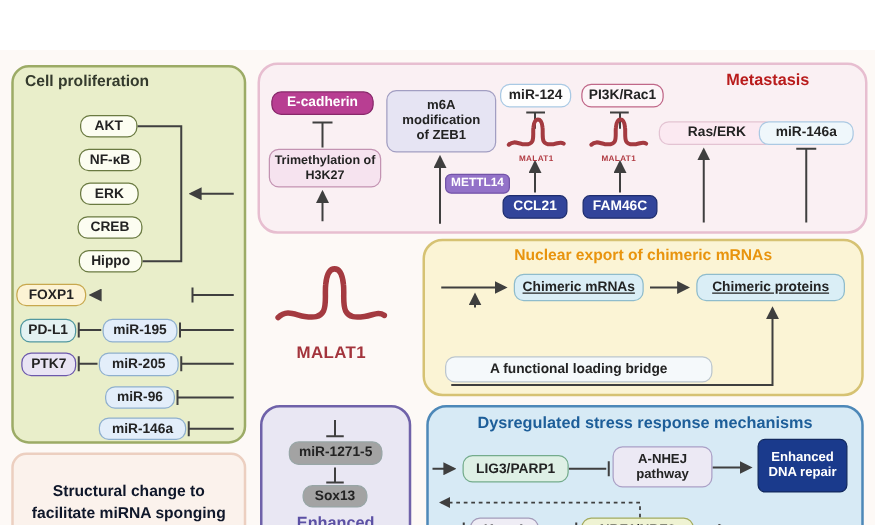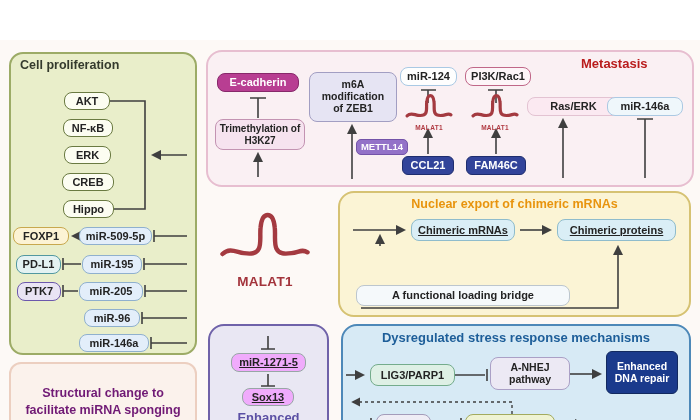--- a/index.html
+++ b/index.html
@@ -36,21 +36,21 @@
   .b-lavlight{background:#e6e4f3;border-color:#a29ec2;font-weight:600;font-size:10.5px;}
   .b-purplemid{background:#9372c8;border-color:#7353a8;color:#fff;font-size:9.5px;border-radius:5px;}
   .b-white-blue{background:#fefefe;border-color:#a9c9e4;}
   .b-navy{background:#32449a;border-color:#1e2d6e;color:#fff;border-radius:6px;}
   .b-pinkborder{background:#fdf5f8;border-color:#c06788;}
   .b-pinkpale{background:#fbe9f1;border-color:#e3c3d2;}
   .b-bluepale{background:#eff7fb;border-color:#abc9e3;}
   .b-cyan{background:#daeef6;border-color:#8fbccc;text-decoration:underline;}
   .b-orange{background:#df9b26;border-color:#c07f12;color:#fff;font-size:10.5px;}
   .b-bridge{background:#f5f9fb;border-color:#bcc6ce;}
-  .b-gray{background:#f0abfc;border-color:#98a6a6;text-decoration:underline;}
+  .b-gray{background:#a3a3a3;border-color:#98a6a6;}
   .b-mint{background:#def0e5;border-color:#74ac8c;}
   .b-anhej{background:#ece9f4;border-color:#aaa0c6;font-size:10.5px;}
   .b-dnavy{background:#1a3a8c;border-color:#12295f;color:#fff;font-size:10.5px;border-radius:6px;}
   .b-keap{background:#efedf5;border-color:#a49cba;}
   .b-nrf{background:#eff3d3;border-color:#a3ab5e;}
   .b-periwinkle{background:#5d6cc2;border-color:#4a57a6;color:#fff;font-size:10px;border-radius:8px;}
   .rna{position:absolute;z-index:2;}
   .rna-label{font-weight:700;color:#b13a42;font-size:6.5px;letter-spacing:.3px;text-align:center;}
   #bottom-strip{position:absolute;left:0;bottom:0;width:700px;height:3px;background:#454545;z-index:3;}
 </style>
@@ -117,29 +117,28 @@
   </svg>
 
   <div class="ptitle" style="left:20px;top:18px;color:#343a2d;">Cell proliferation</div>
   <div class="box b-olive" style="left:64px;top:52px;width:46px;height:18px;">AKT</div>
   <div class="box b-olive" style="left:63px;top:79px;width:50px;height:18px;">NF-κB</div>
   <div class="box b-olive" style="left:64px;top:106px;width:47px;height:18px;">ERK</div>
   <div class="box b-olive" style="left:62px;top:133px;width:52px;height:18px;">CREB</div>
   <div class="box b-olive" style="left:63px;top:160px;width:51px;height:18px;">Hippo</div>
 
   <div class="box b-cream" style="left:13px;top:187px;width:56px;height:18px;">FOXP1</div>
-  <div class="box b-mirblue" style="left:79px;top:187px;width:73px;height:18px;">miR-509-5p</div>
   <div class="box b-teal" style="left:16px;top:215px;width:45px;height:19px;">PD-L1</div>
   <div class="box b-mirblue" style="left:82px;top:215px;width:60px;height:19px;">miR-195</div>
   <div class="box b-lav" style="left:17px;top:242px;width:44px;height:19px;">PTK7</div>
   <div class="box b-mirblue" style="left:79px;top:242px;width:64px;height:19px;">miR-205</div>
   <div class="box b-mirblue" style="left:84px;top:269px;width:56px;height:18px;">miR-96</div>
   <div class="box b-mirblue" style="left:79px;top:294px;width:70px;height:18px;">miR-146a</div>
 
-  <div class="label center-text" style="left:19px;top:345px;width:168px;font-weight:700;font-size:12.5px;color:#701a75;line-height:1.35;">Structural change to facilitate miRNA sponging</div>
+  <div class="label center-text" style="left:19px;top:345px;width:168px;font-weight:700;font-size:12.5px;color:#0f172a;line-height:1.35;">Structural change to facilitate miRNA sponging</div>
 
   <div class="ptitle" style="left:565px;top:16px;width:120px;color:#b91c1c;font-size:13px;padding-left:16px;">Metastasis</div>
   <div class="box b-magenta" style="left:217px;top:33px;width:82px;height:19px;">E-cadherin</div>
   <div class="box b-pinklight" style="left:215px;top:79px;width:90px;height:31px;">Trimethylation of H3K27</div>
   <div class="box b-lavlight" style="left:309px;top:32px;width:88px;height:50px;padding:2px 10px;">m6A modification of ZEB1</div>
   <div class="box b-purplemid" style="left:356px;top:99px;width:52px;height:16px;">METTL14</div>
   <div class="box b-white-blue" style="left:400px;top:27px;width:57px;height:19px;">miR-124</div>
   <div class="box b-navy" style="left:402px;top:116px;width:52px;height:19px;">CCL21</div>
   <div class="box b-pinkborder" style="left:465px;top:27px;width:66px;height:19px;">PI3K/Rac1</div>
   <div class="box b-navy" style="left:466px;top:116px;width:60px;height:19px;">FAM46C</div>

